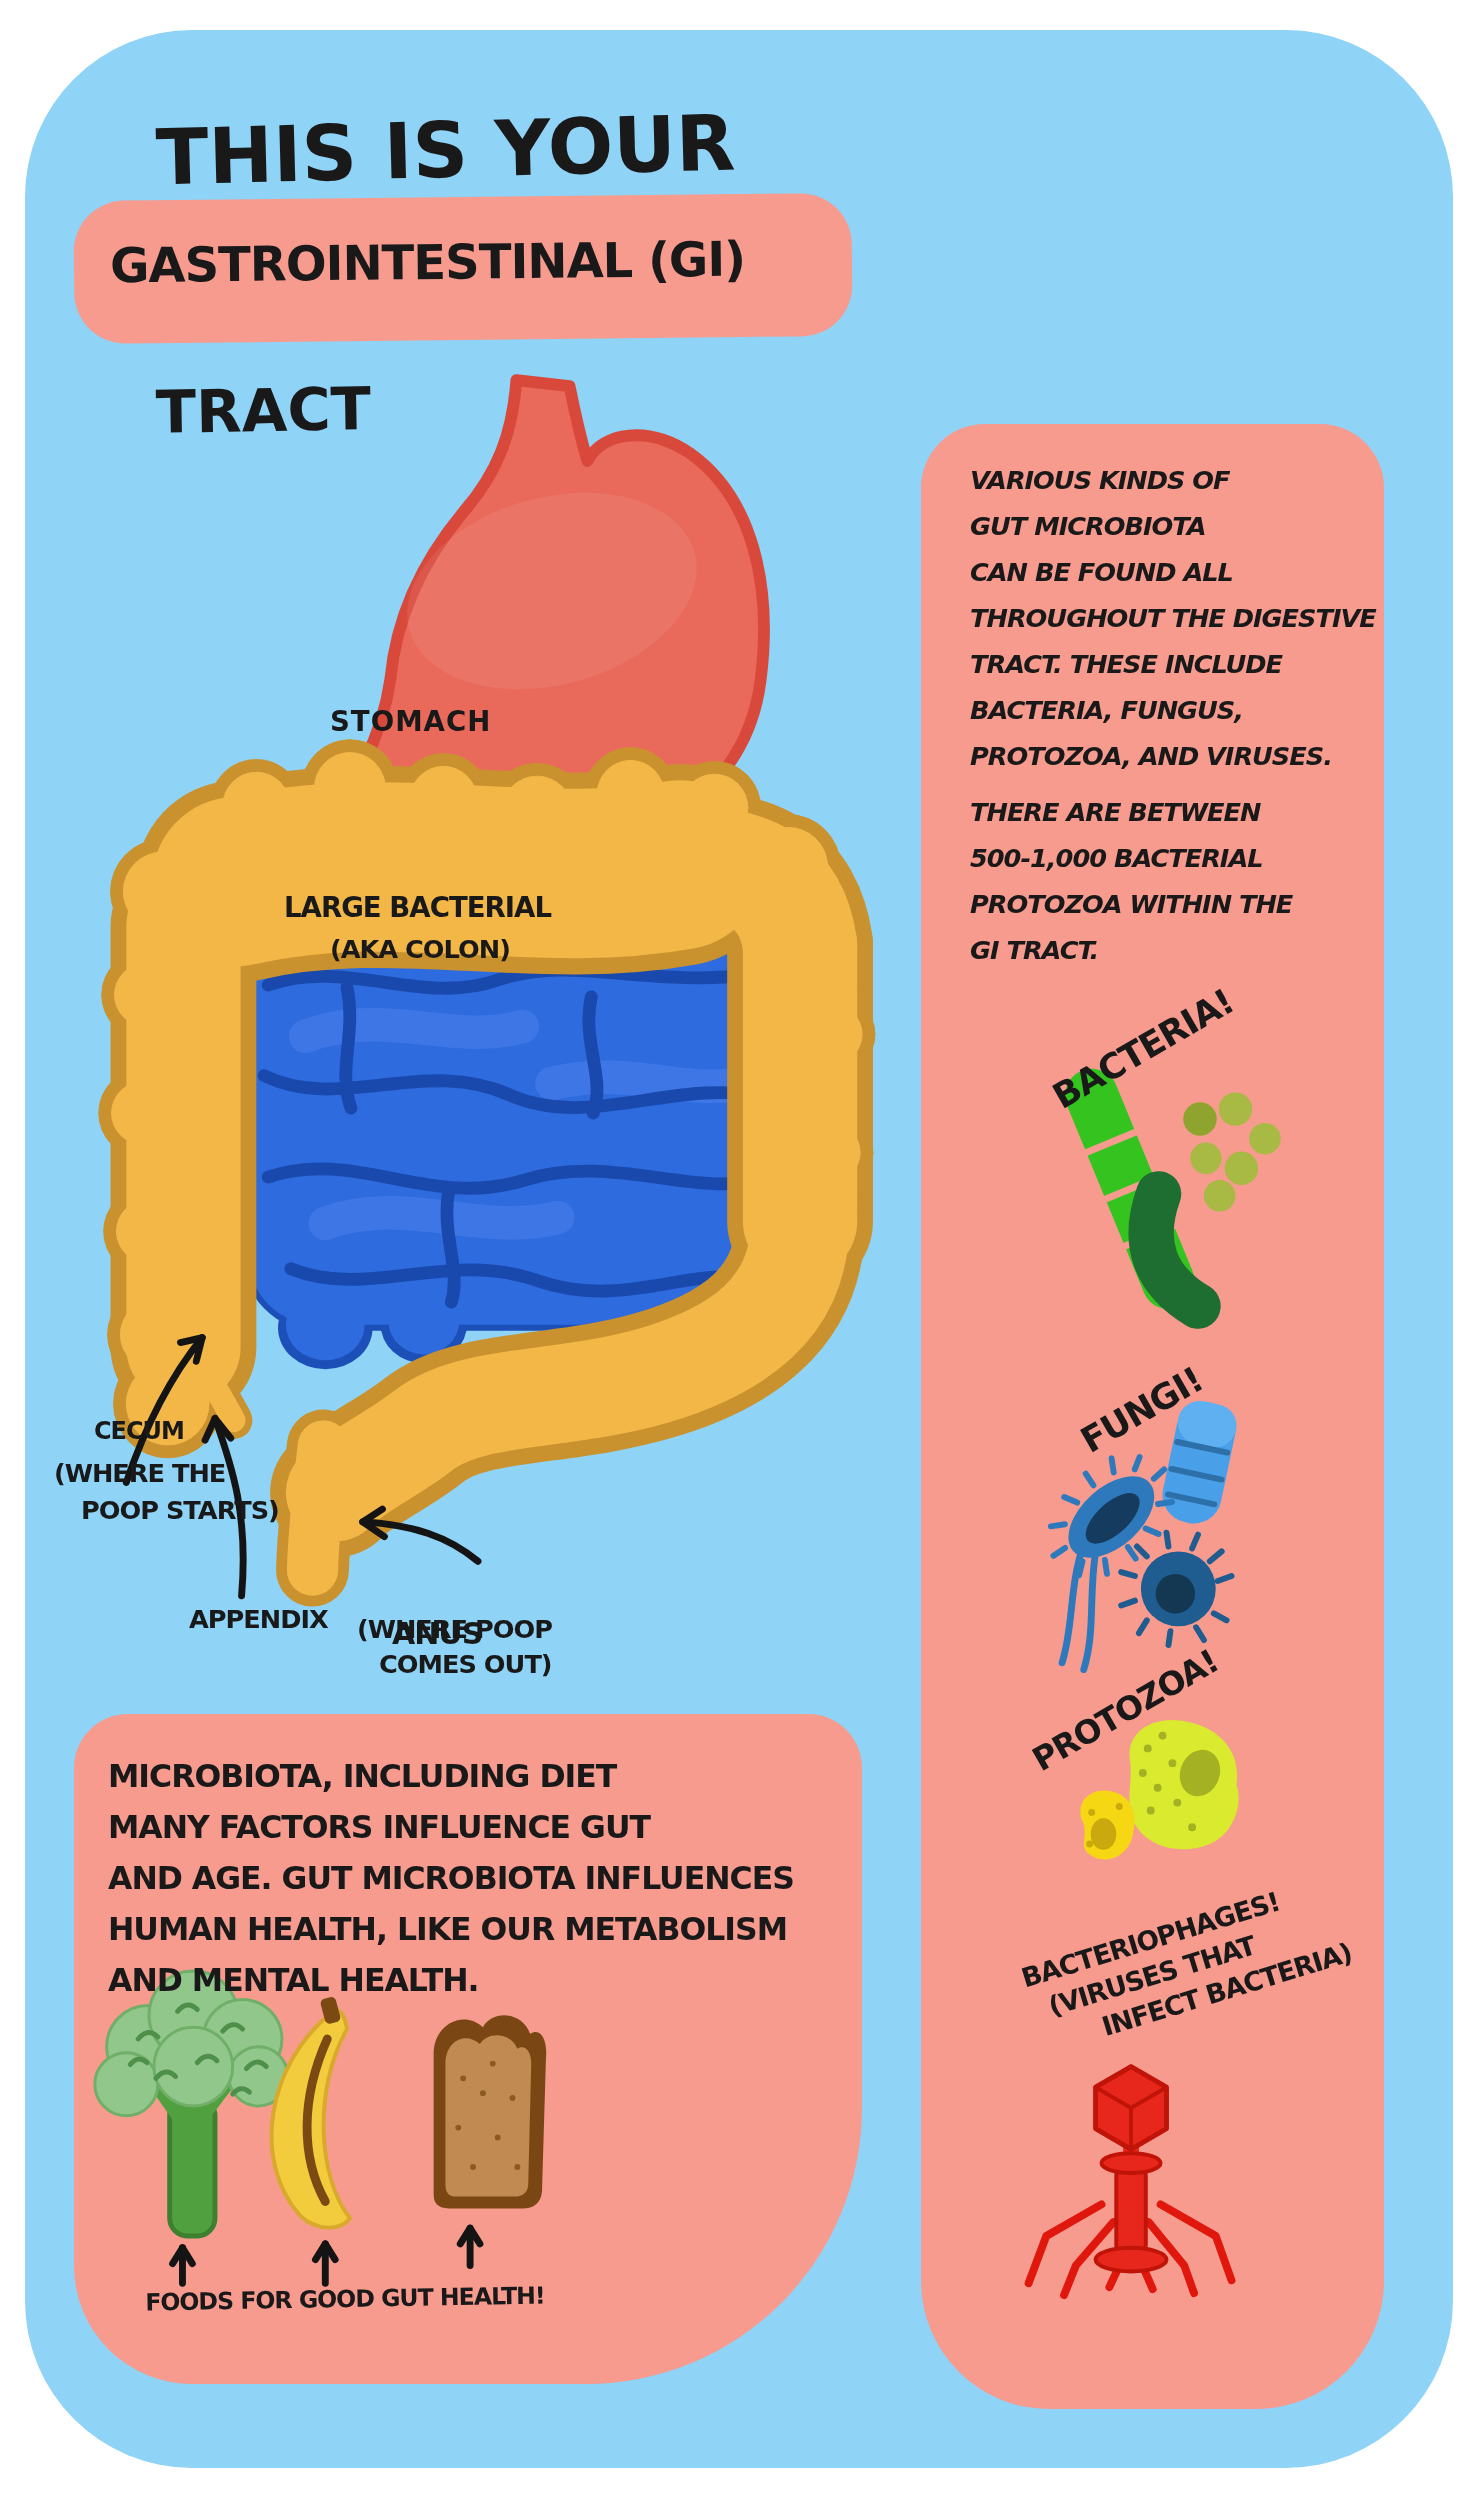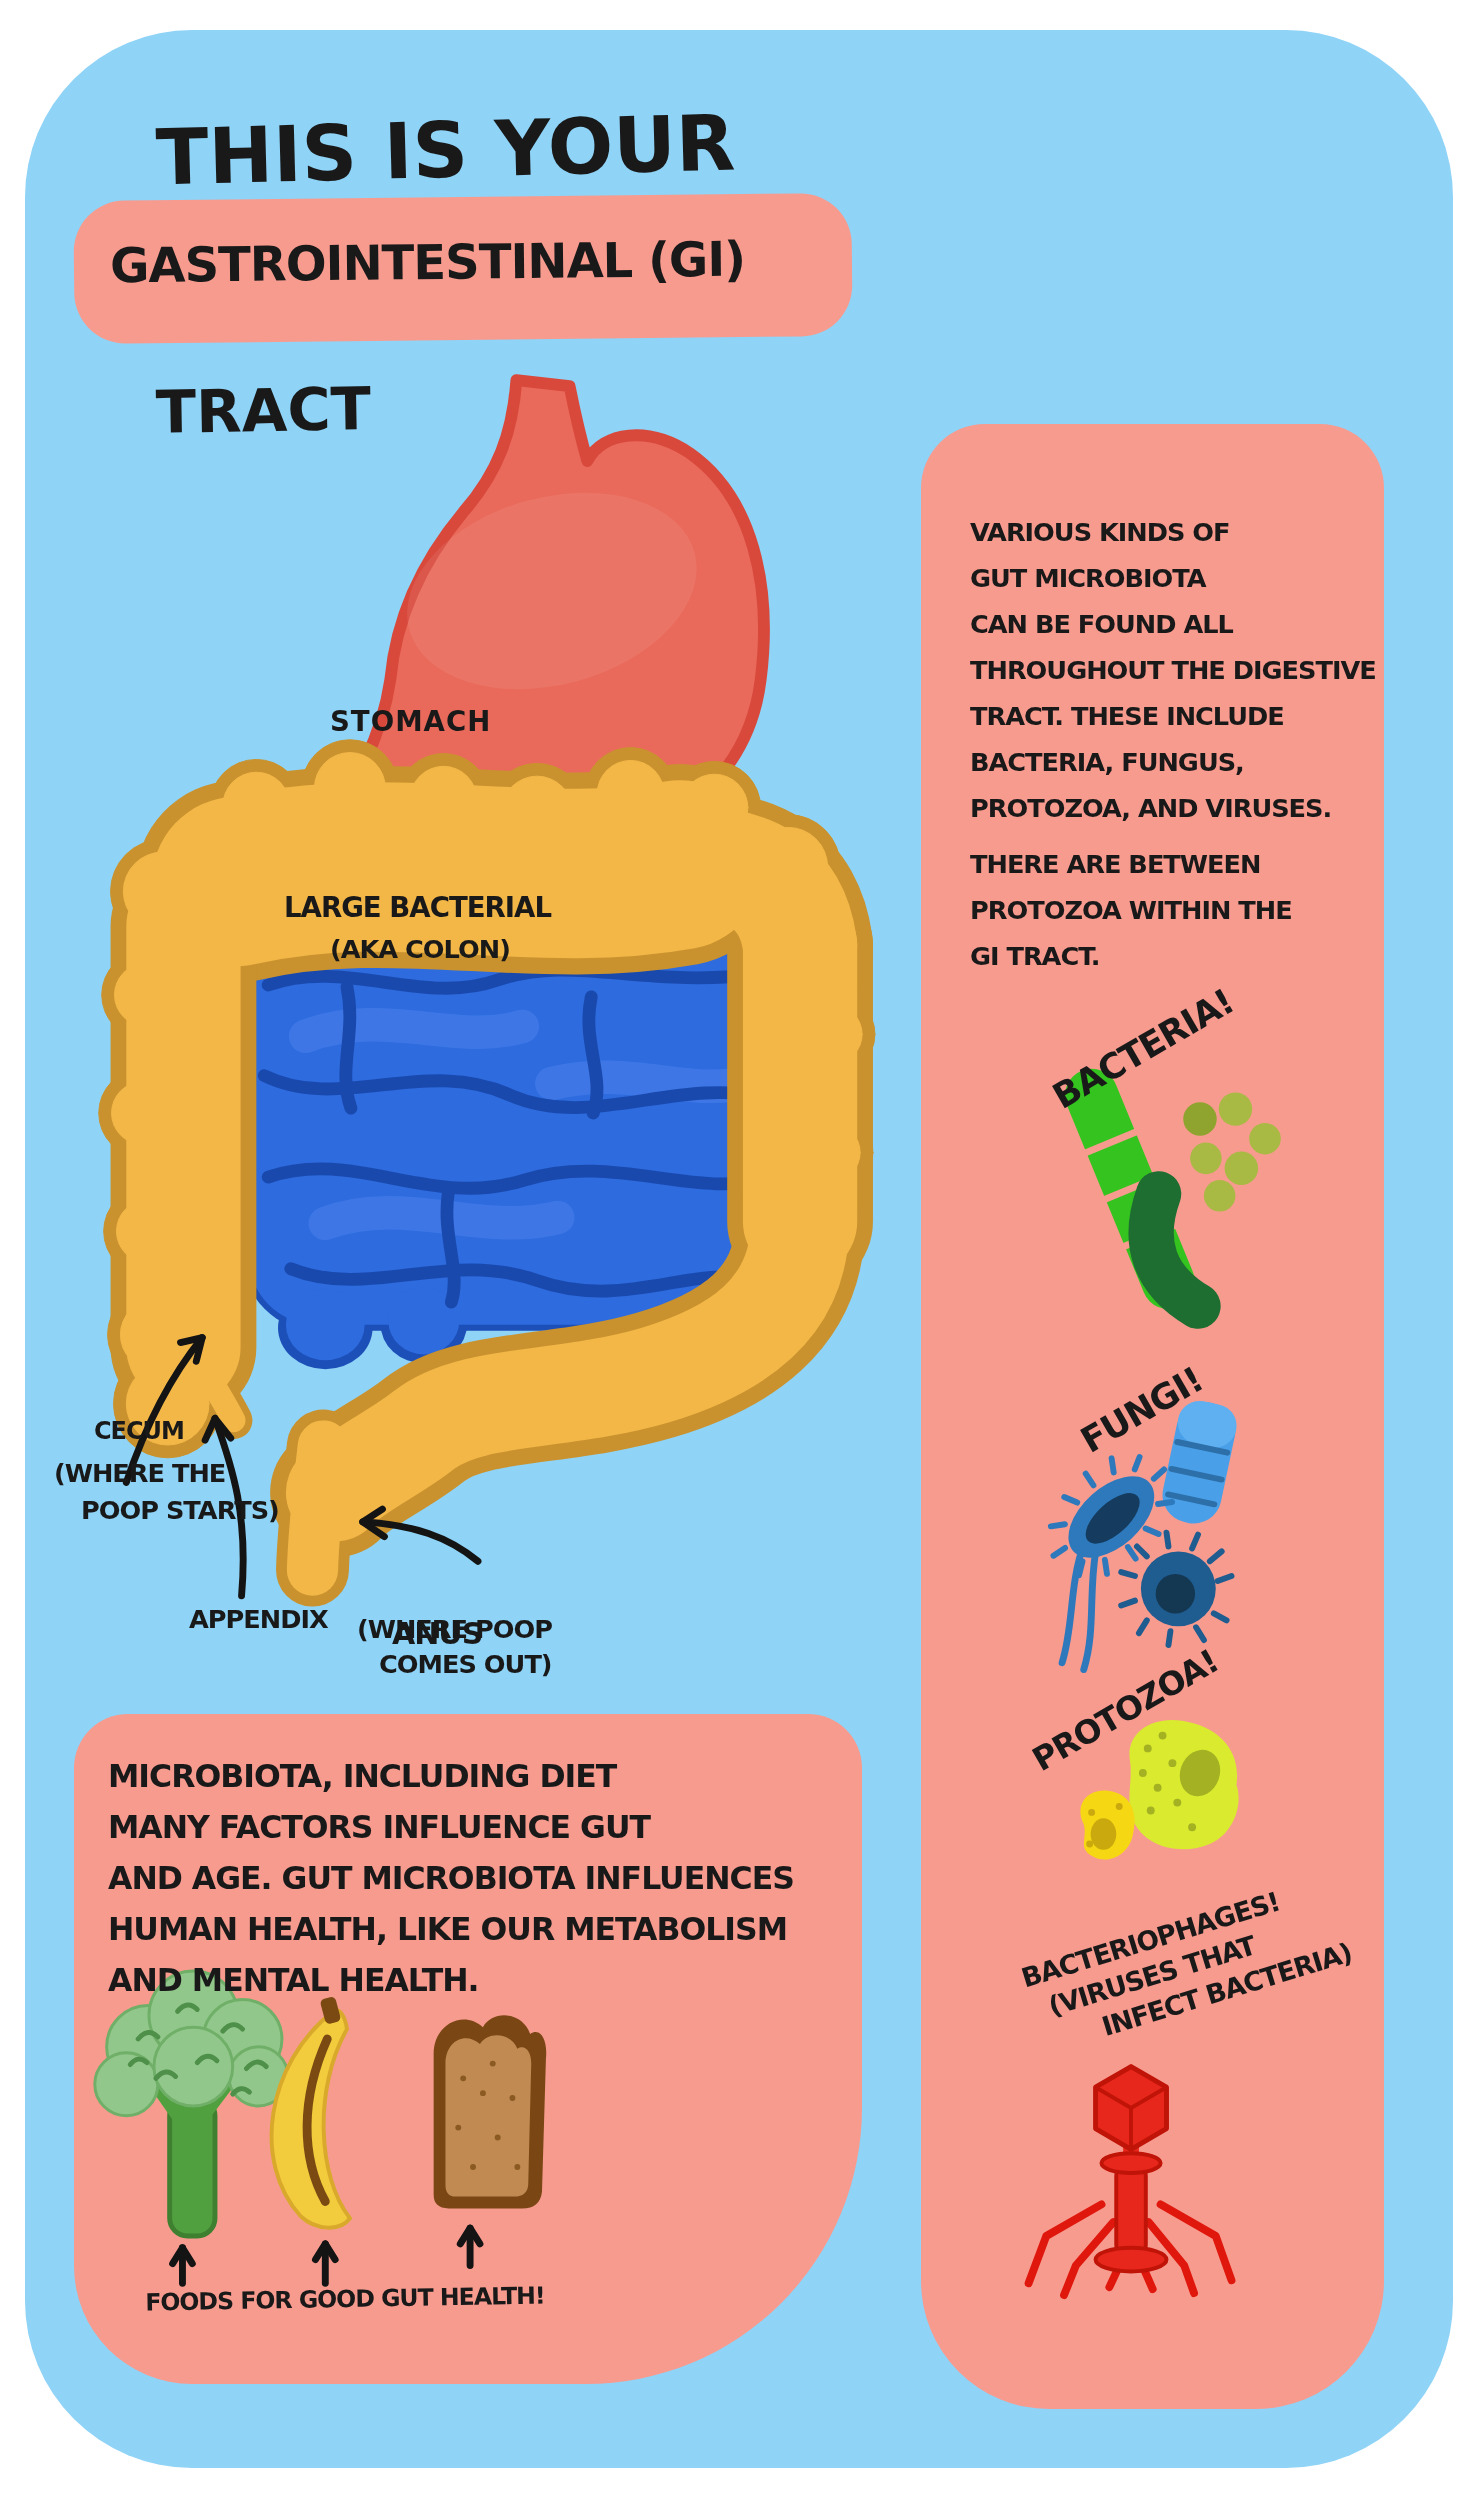--- a/index.html
+++ b/index.html
@@ -310,29 +310,30 @@
 <div class="abs hand" style="left:94px;top:1417px;font-size:24px;letter-spacing:-1px;">CECUM</div>
 <div class="abs hand sub" style="left:54px;top:1458px;">(WHERE THE</div>
 <div class="abs hand sub" style="left:81px;top:1495px;">POOP STARTS)</div>
 
 <div class="abs hand sub" style="left:189px;top:1604px;">APPENDIX</div>
 
 <div class="abs hand" style="left:392px;top:1616px;font-size:30px;letter-spacing:-1px;">ANUS</div>
 <div class="abs hand sub" style="left:357px;top:1614px;">(WHERE POOP</div>
 <div class="abs hand sub" style="left:379px;top:1649px;">COMES OUT)</div>
 
-<div class="abs" style="left:970px;top:509px;">
+<div class="abs" style="left:970px;top:457px;font-style:italic;">
   <div class="hand para">VARIOUS KINDS OF</div>
   <div class="hand para">GUT MICROBIOTA</div>
   <div class="hand para">CAN BE FOUND ALL</div>
   <div class="hand para">THROUGHOUT THE DIGESTIVE</div>
   <div class="hand para">TRACT. THESE INCLUDE</div>
   <div class="hand para">BACTERIA, FUNGUS,</div>
   <div class="hand para">PROTOZOA, AND VIRUSES.</div>
   <div class="hand para" style="margin-top:9.9px;">THERE ARE BETWEEN</div>
+  <div class="hand para">500-1,000 BACTERIAL</div>
   <div class="hand para">PROTOZOA WITHIN THE</div>
   <div class="hand para">GI TRACT.</div>
 </div>
 
 <div class="abs hand sec" style="left:1046px;top:1082px;transform:rotate(-30deg);">BACTERIA!</div>
 <div class="abs hand sec" style="left:1074px;top:1426px;transform:rotate(-30deg);">FUNGI!</div>
 <div class="abs hand sec" style="left:1026px;top:1746px;font-size:32.5px;transform:rotate(-30deg);">PROTOZOA!</div>
 <div class="abs phg" style="left:1017px;top:1962px;transform:rotate(-17deg);">
   <div class="hand phg">BACTERIOPHAGES!</div>
   <div class="hand phg" style="padding-left:17.7px;">(VIRUSES THAT</div>

